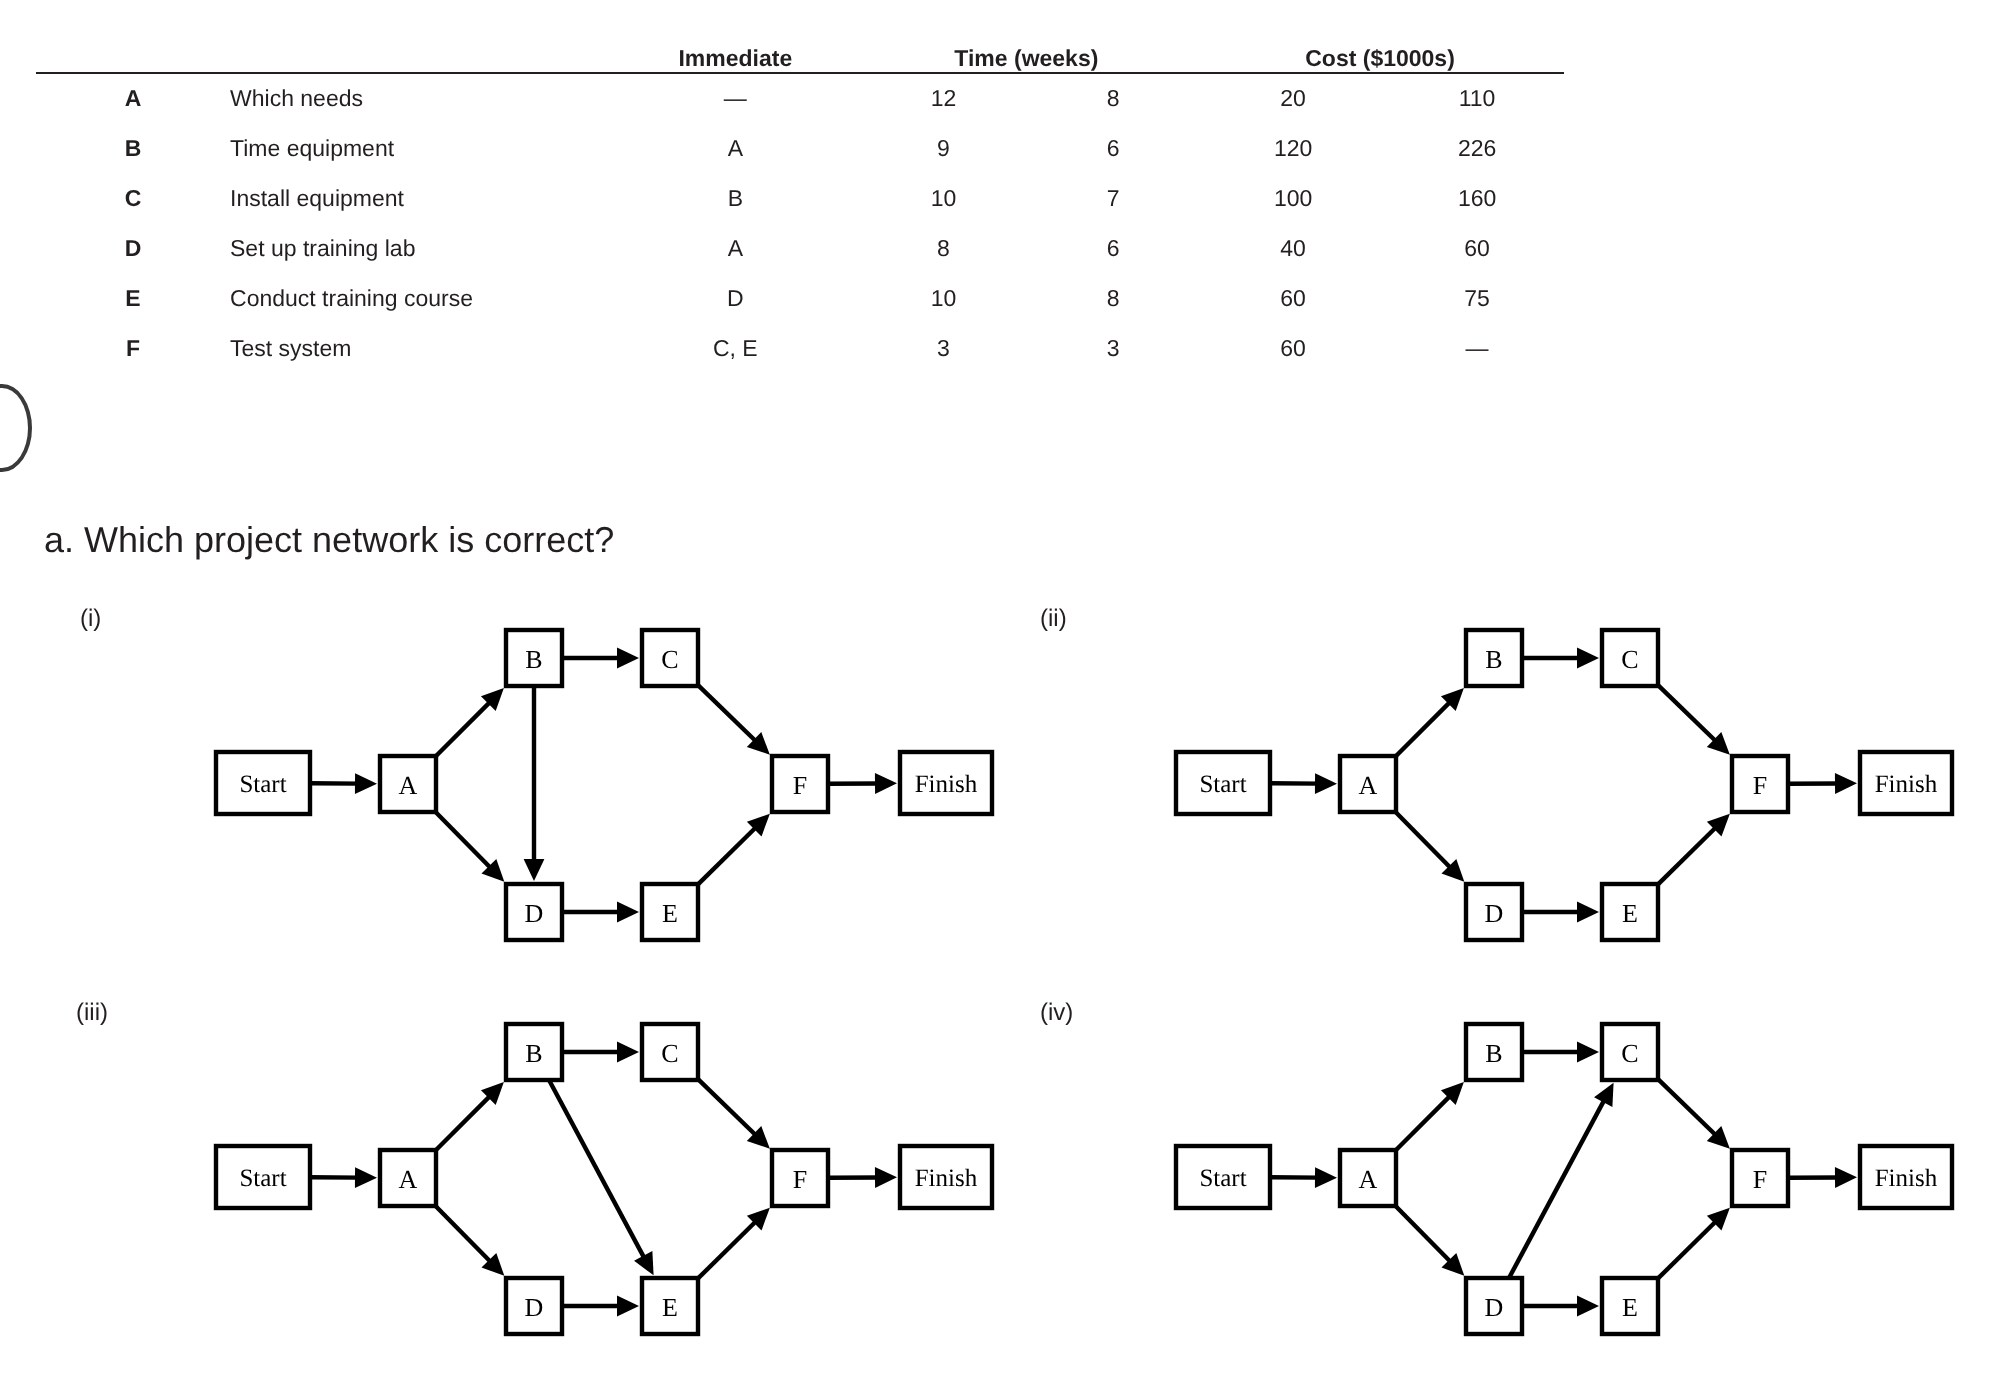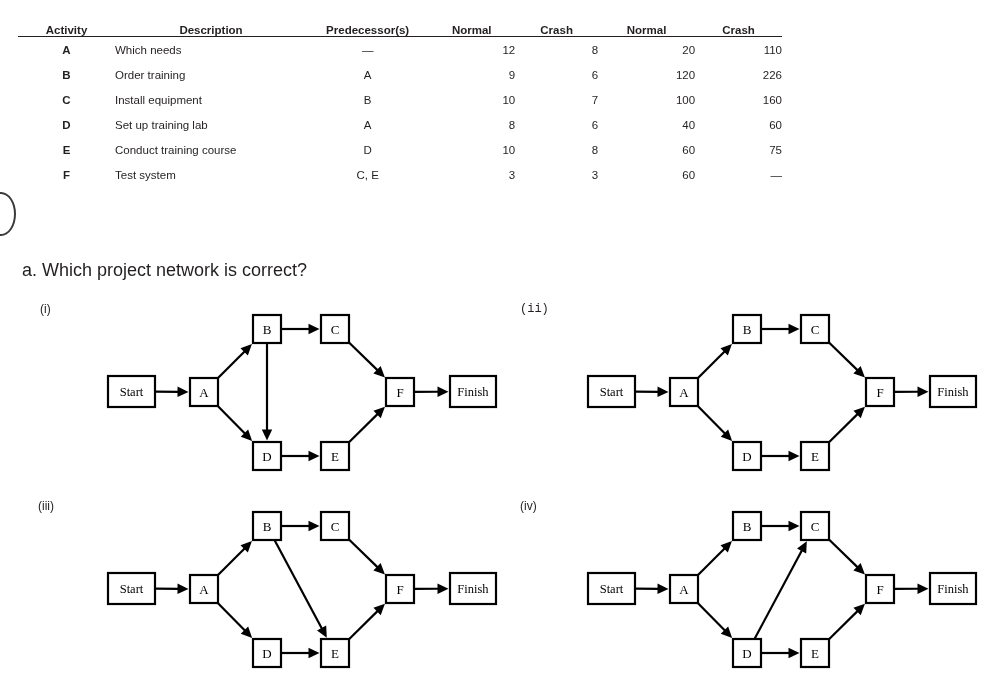--- a/index.html
+++ b/index.html
@@ -67,21 +67,21 @@
     height: 25px;
     padding: 0;
     font-size: 11.5px;
     color: #231f20;
     white-space: nowrap;
     vertical-align: middle;
   }
   td.c-activity { text-align: center; font-weight: bold; width: 96px; }
   td.c-desc { text-align: left; padding-left: 18px; width: 190px; }
   td.c-pred { text-align: center; width: 120px; }
-  td.c-num  { text-align: right; }
+  td.c-num  { text-align: center; }
   .w-tn { width: 86px; }
   .w-tc { width: 82px; }
   .w-cn { width: 96px; }
   .w-cc { width: 86px; }
 
   
   .question {
     position: absolute;
     left: 22px;
     top: 260px;
@@ -120,48 +120,46 @@
   .edge-head { fill: #000000; }
 </style>
 </head>
 <body>
 
 <div class="scan-artifact"></div>
 
 <div class="table-wrap">
   <table class="activity-table">
     <thead>
-      <tr class="hdr-bot">
-        <th>Activity</th>
-        <th>Description</th>
-        <th>Predecessor(s)</th>
-        <th class="w-tn">Normal</th>
-        <th class="w-tc">Crash</th>
-        <th class="w-cn">Normal</th>
-        <th class="w-cc">Crash</th>
+      <tr class="hdr-top">
+        <th></th>
+        <th></th>
+        <th>Immediate</th>
+        <th colspan="2">Time (weeks)</th>
+        <th colspan="2">Cost ($1000s)</th>
       </tr>
       <tr class="rule-row">
         <td colspan="7">
           <div class="rule"></div>
         </td>
       </tr>
     </thead>
     <tbody id="table-body">
         <tr>
           <td class="c-activity">A</td>
           <td class="c-desc">Which needs</td>
           <td class="c-pred">—</td>
           <td class="c-num w-tn">12</td>
           <td class="c-num w-tc">8</td>
           <td class="c-num w-cn">20</td>
           <td class="c-num w-cc">110</td>
         </tr>
         <tr>
           <td class="c-activity">B</td>
-          <td class="c-desc">Order training</td>
+          <td class="c-desc">Time equipment</td>
           <td class="c-pred">A</td>
           <td class="c-num w-tn">9</td>
           <td class="c-num w-tc">6</td>
           <td class="c-num w-cn">120</td>
           <td class="c-num w-cc">226</td>
         </tr>
         <tr>
           <td class="c-activity">C</td>
           <td class="c-desc">Install equipment</td>
           <td class="c-pred">B</td>
@@ -271,21 +269,21 @@
           <rect class="nd-box" x="386" y="378" width="28" height="28"></rect>
           <text class="nd-text" x="400.00" y="392.50">F</text>
         </g>
         <g>
           <rect class="nd-box" x="450" y="376" width="46" height="31"></rect>
           <text class="nd-text wide" x="473.00" y="392.00">Finish</text>
         </g>
       </svg>
     </div>
     <div class="net-panel" style="left: 0px; top: 0px; width: 996px; height: 694px; pointer-events: none;">
-      <div class="net-label" style="left: 520px; top: 302px; font-family: Liberation Mono, monospace;">(ii)</div>
+      <div class="net-label" style="left: 520px; top: 302px;">(ii)</div>
       <svg class="net-svg" width="996" height="694">
         <g>
           <line class="edge-line" x1="635.00" y1="391.66" x2="659.15" y2="391.83"></line>
           <polygon class="edge-head" points="668.5000356705468,391.8931036942796 657.4644360384045,397.017119771446 657.5361584707093,386.6173670872374"></polygon>
         </g>
         <g>
           <line class="edge-line" x1="698.00" y1="378.00" x2="725.33" y2="350.67"></line>
           <polygon class="edge-head" points="731.9393398282202,344.06066017177983 727.8381204973383,355.5157900270019 720.4842099729982,348.1618795026618"></polygon>
         </g>
         <g>

